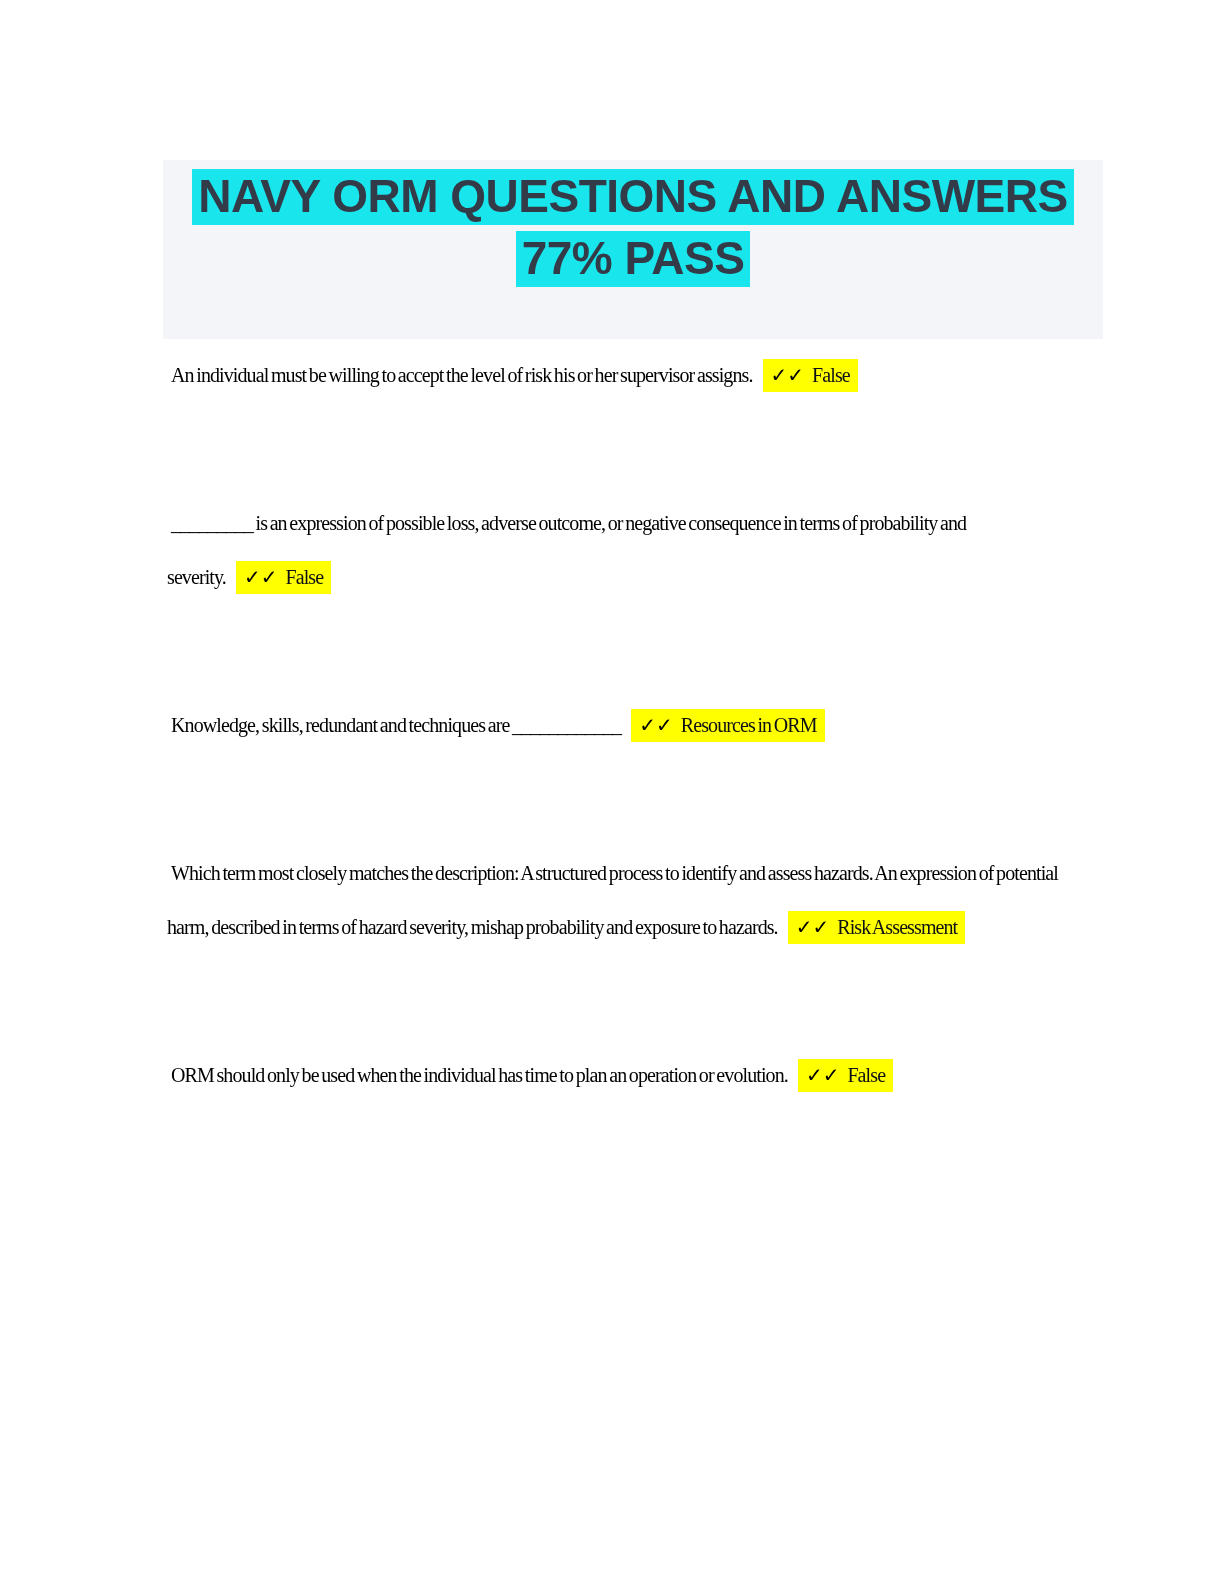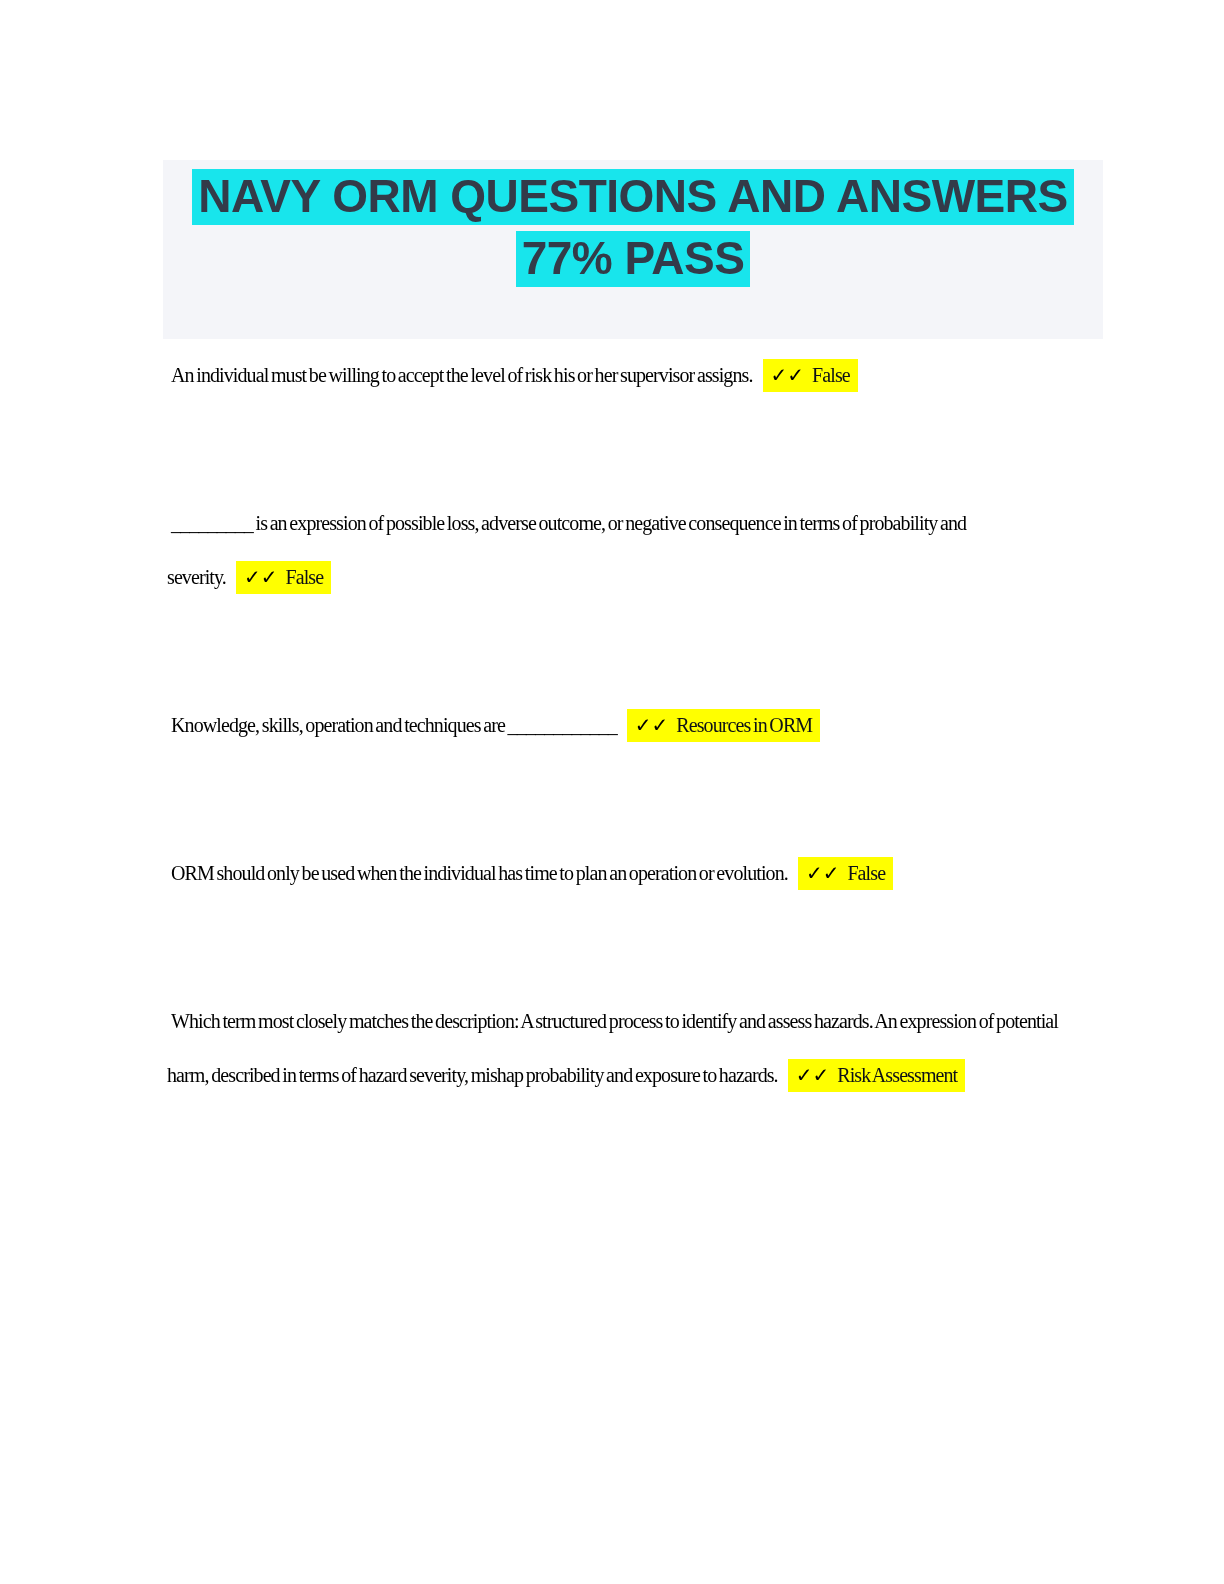--- a/index.html
+++ b/index.html
@@ -86,22 +86,22 @@
       </div>
     </header>
 
     <main class="questions">
 
       <p class="question"><span>An individual must be willing to accept the level of risk his or her supervisor assigns.</span><span class="answer"><span class="checks">✓✓</span><span>False</span></span></p>
 
       <p class="question"><span>_________ is an expression of possible loss, adverse outcome, or negative consequence in terms of probability and severity.</span><span class="answer"><span class="checks">✓✓</span><span>False</span></span></p>
 
 
-      <p class="question"><span>Knowledge, skills, operation and techniques are ____________</span><span class="answer"><span class="checks">✓✓</span><span>Resources in ORM</span></span></p>
+      <p class="question"><span>Knowledge, skills, redundant and techniques are ____________</span><span class="answer"><span class="checks">✓✓</span><span>Resources in ORM</span></span></p>
+
+      <p class="question"><span>Which term most closely matches the description: A structured process to identify and assess hazards. An expression of potential harm, described in terms of hazard severity, mishap probability and exposure to hazards.</span><span class="answer"><span class="checks">✓✓</span><span>Risk Assessment</span></span></p>
 
       <p class="question"><span>ORM should only be used when the individual has time to plan an operation or evolution.</span><span class="answer"><span class="checks">✓✓</span><span>False</span></span></p>
-
-      <p class="question"><span>Which term most closely matches the description: A structured process to identify and assess hazards. An expression of potential harm, described in terms of hazard severity, mishap probability and exposure to hazards.</span><span class="answer"><span class="checks">✓✓</span><span>Risk Assessment</span></span></p>
 
     </main>
 
   </div>
 </div>
 
 </body></html>

